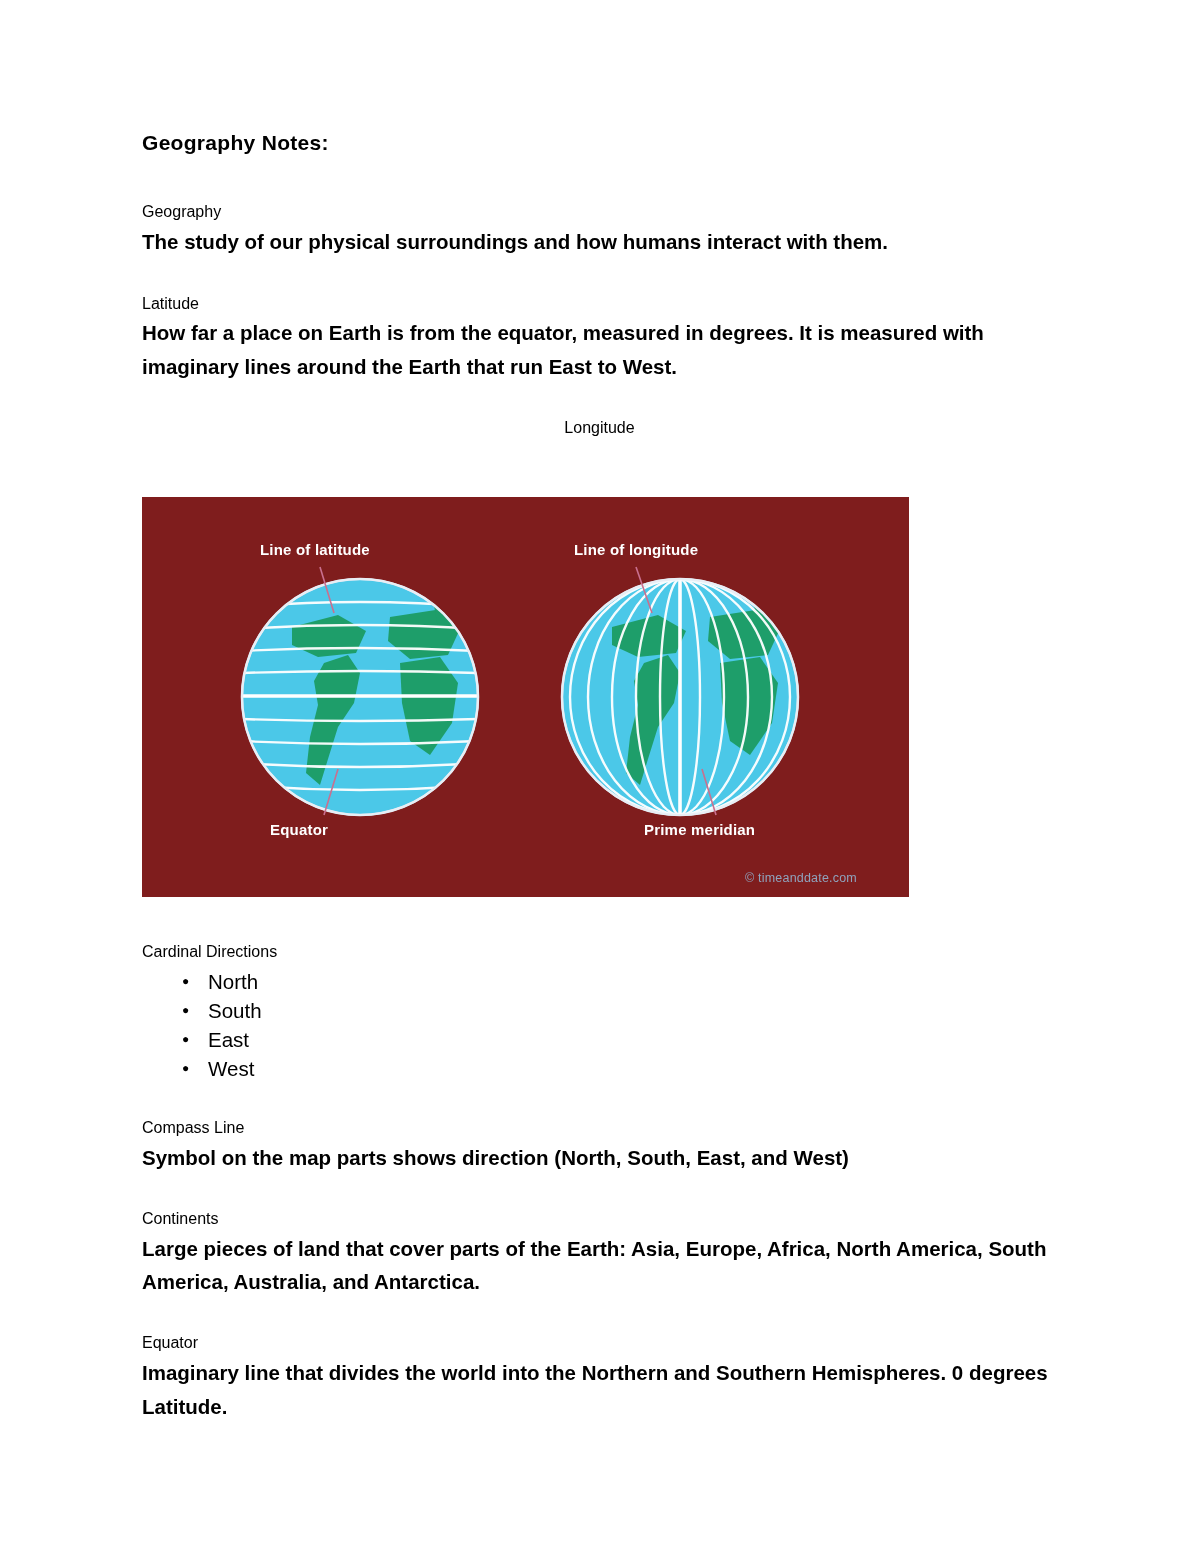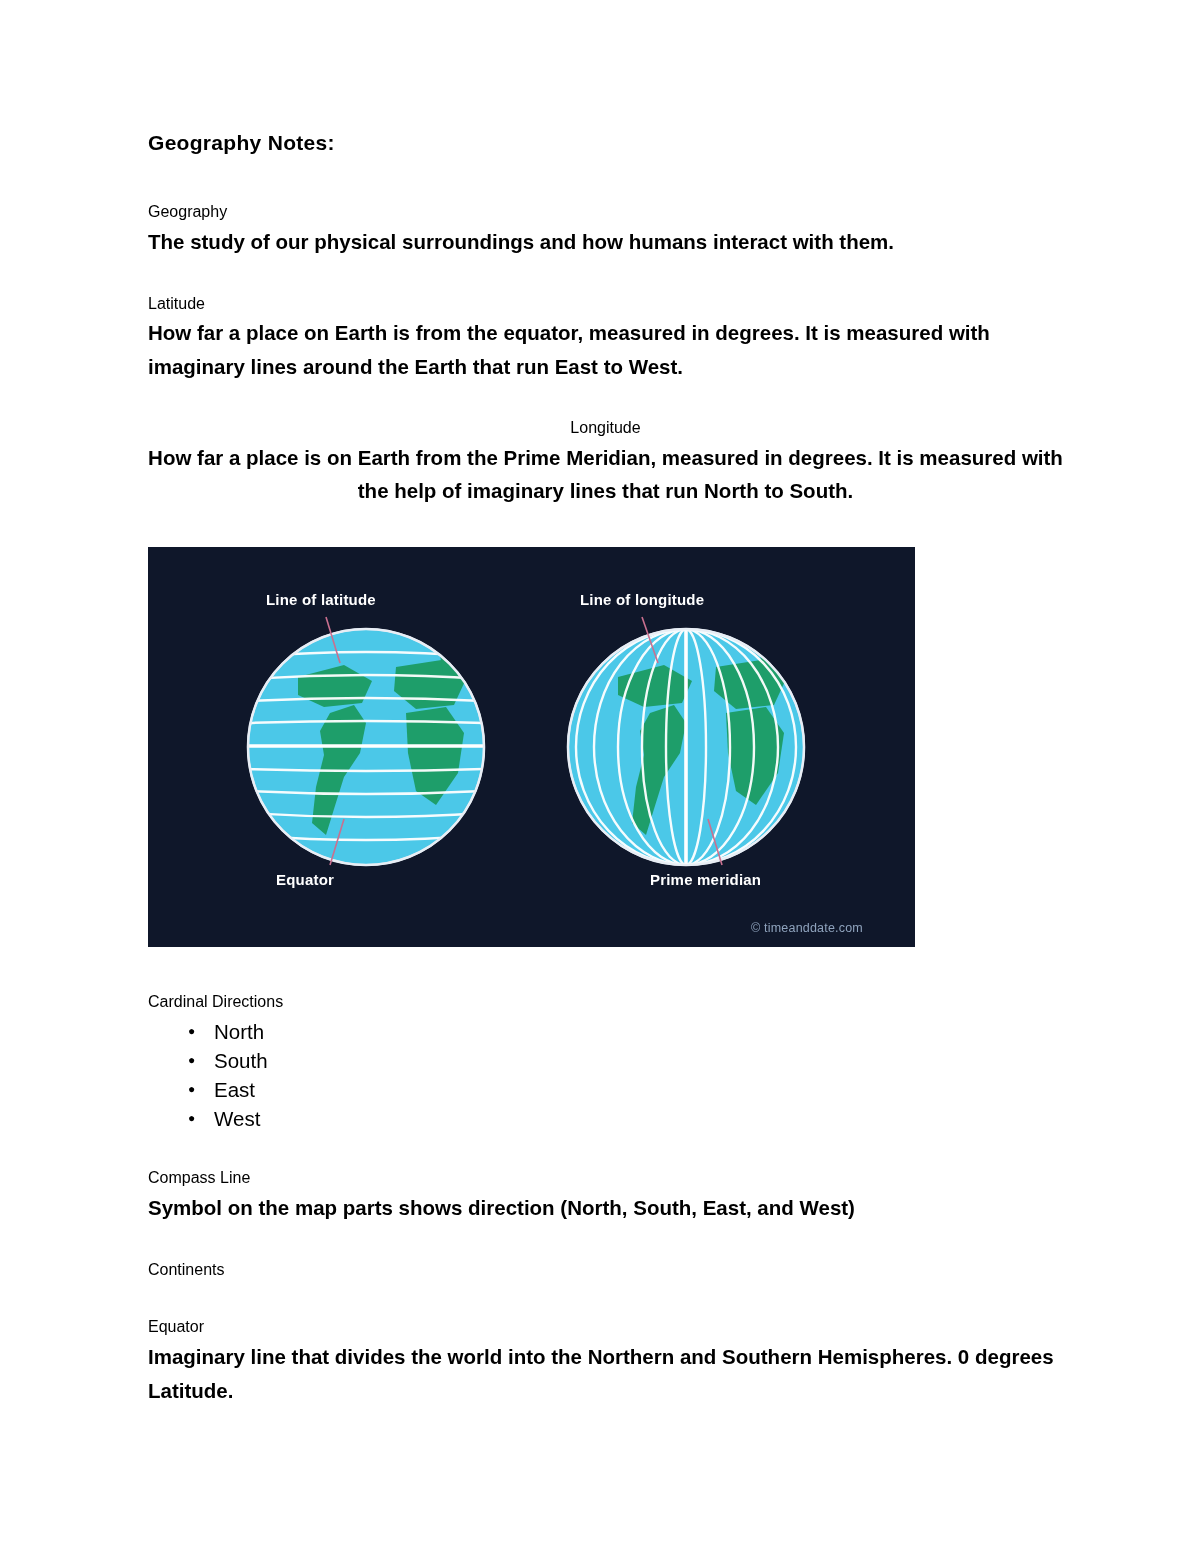--- a/index.html
+++ b/index.html
@@ -10,21 +10,21 @@
   body {
     width: 1200px;
     height: 1553px;
     font-family: "Liberation Sans", sans-serif;
     color: #000000;
     position: relative;
     overflow: hidden;
   }
   .page {
     position: absolute;
-    left: 7px; top: 0;
+    left: 1px; top: 0;
     width: 1080px;
     height: 1553px;
     background: #ffffff;
   }
   .content {
     position: absolute;
     left: 141px;
     top: 128px;
     width: 915px;
   }
@@ -70,22 +70,22 @@
     left: -26px;
     top: 0px;
     font-size: 12px;
     line-height: 2.4;
   }
 
   
   .figure {
     width: 767px;
     height: 400px;
-    background: #0f172a;
-    margin: 40px 0 42px 0;
+    background: #7f1d1d;
+    margin: 56px 0 42px 0;
     position: relative;
     overflow: hidden;
   }
   .fig-label {
     position: absolute;
     color: #ffffff;
     font-size: 15px;
     font-weight: bold;
     letter-spacing: 0.2px;
     white-space: nowrap;
@@ -116,21 +116,20 @@
       <p class="def">The study of our physical surroundings and how humans interact with them.</p>
     </div>
 
     <div class="block">
       <p class="term">Latitude</p>
       <p class="def">How far a place on Earth is from the equator, measured in degrees. It is measured with imaginary lines around the Earth that run East to West.</p>
     </div>
 
     <div class="block-tight">
       <p class="term">Longitude</p>
-      <p class="def">How far a place is on Earth from the Prime Meridian, measured in degrees. It is measured with the help of imaginary lines that run North to South.</p>
     </div>
 
     <div class="figure">
 
       <svg width="767" height="400" viewBox="0 0 767 400" style="position:absolute;left:0;top:0;">
         <defs>
           <clipPath id="clipA">
               <circle cx="218" cy="200" r="118"></circle>
             </clipPath>
           <clipPath id="clipB">
@@ -211,20 +210,21 @@
       </ul>
     </div>
 
     <div class="block">
       <p class="term">Compass Line</p>
       <p class="def">Symbol on the map parts shows direction (North, South, East, and West)</p>
     </div>
 
     <div class="block">
       <p class="term">Continents</p>
+      <p class="def">Large pieces of land that cover parts of the Earth: Asia, Europe, Africa, North America, South America, Australia, and Antarctica.</p>
     </div>
 
     <div class="block">
       <p class="term">Equator</p>
       <p class="def">Imaginary line that divides the world into the Northern and Southern Hemispheres. 0 degrees Latitude.</p>
     </div>
 
   </div>
 </div>
 

